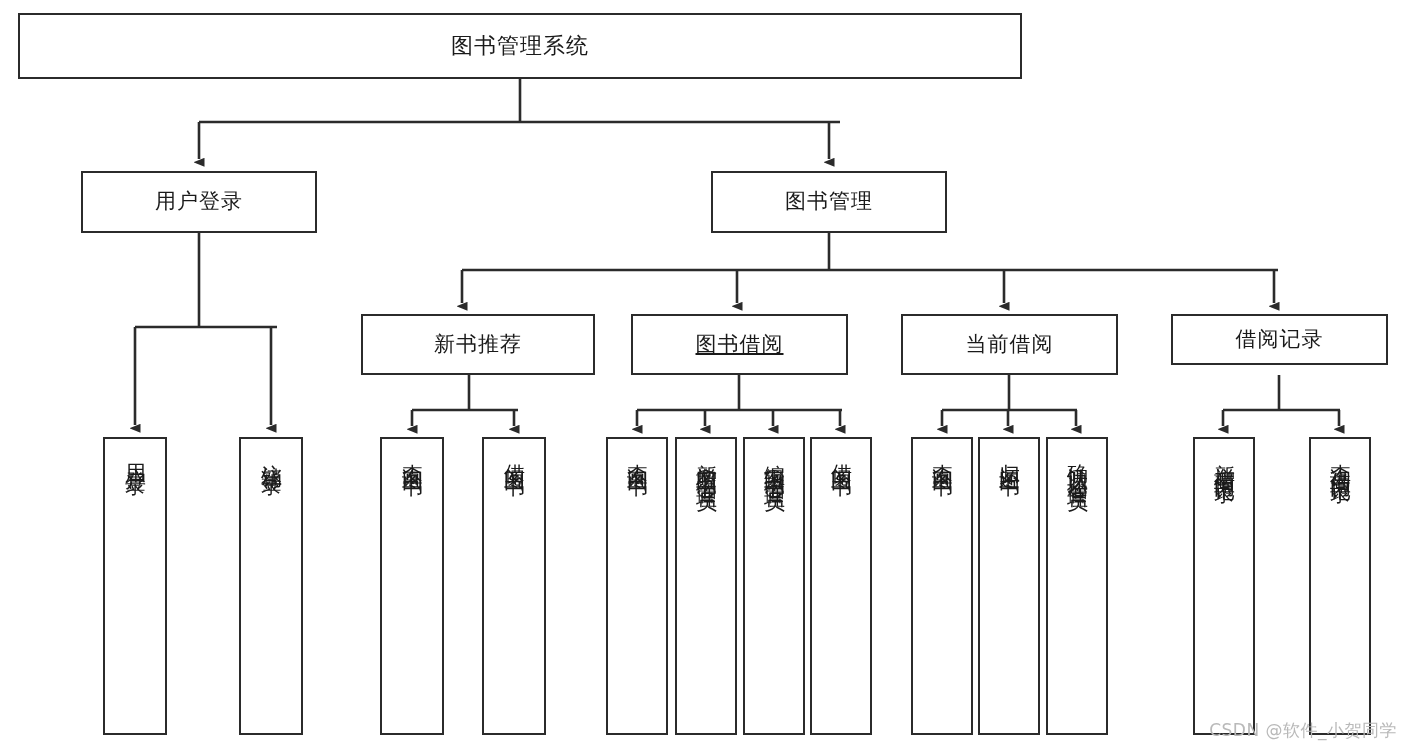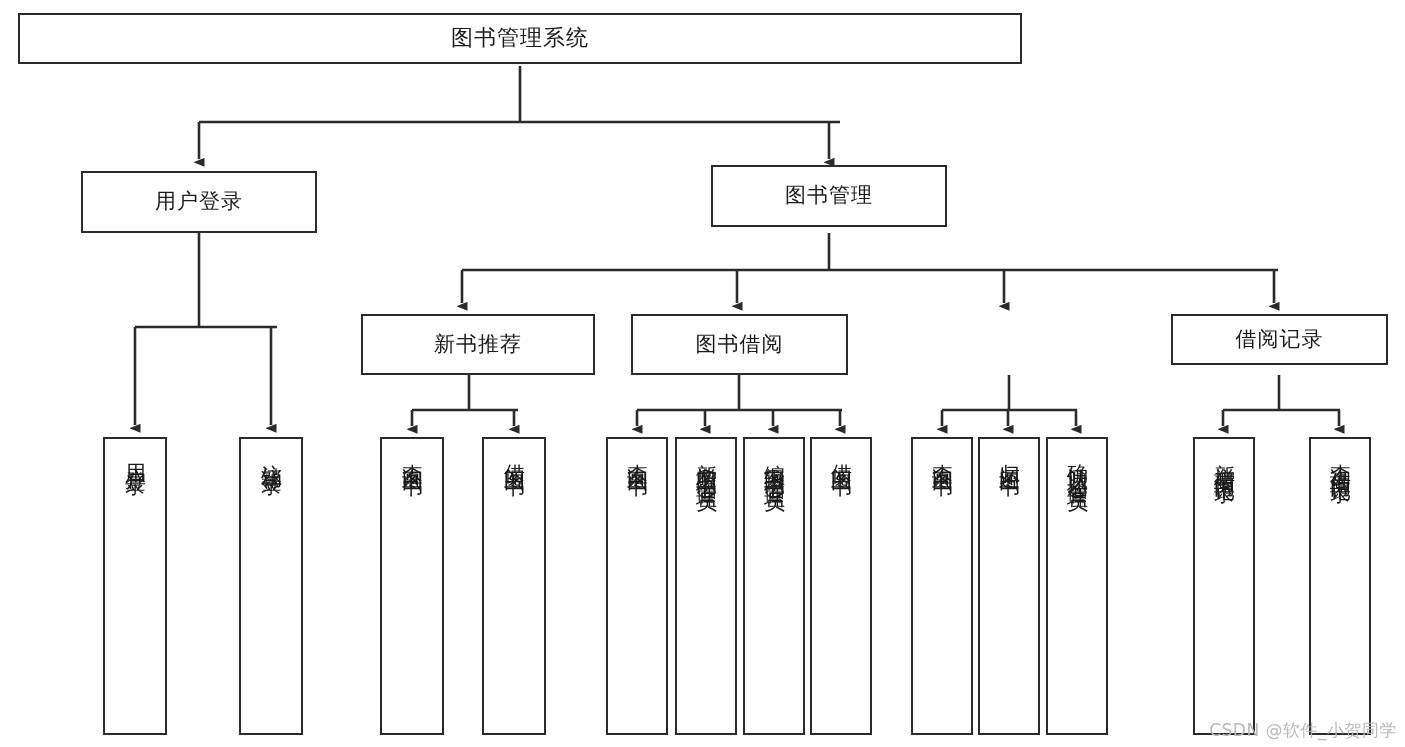--- a/index.html
+++ b/index.html
@@ -124,36 +124,39 @@
       <path d="M1008,410 L1008,426" marker-end="url(#arrow)"></path>
       <path d="M1076,410 L1076,426" marker-end="url(#arrow)"></path>
 
       <path d="M1279,375 L1279,410"></path>
       <path d="M1223,410 L1340,410"></path>
       <path d="M1223,410 L1223,426" marker-end="url(#arrow)"></path>
       <path d="M1339,410 L1339,426" marker-end="url(#arrow)"></path>
     </g>
   </svg>
 
-  <div class="node root horiz" style="left:18px; top:13px; width:1004px; height:51px;">
+  <div class="node root horiz" style="left:18px; top:13px; width:1004px; height:66px;">
     <span class="label">图书管理系统</span>
   </div>
 
   <div class="node horiz" style="left:81px; top:171px; width:236px; height:62px;">
     <span class="label">用户登录</span>
   </div>
-  <div class="node horiz" style="left:711px; top:165px; width:236px; height:62px;">
+  <div class="node horiz" style="left:711px; top:171px; width:236px; height:62px;">
     <span class="label">图书管理</span>
   </div>
 
   <div class="node horiz" style="left:361px; top:314px; width:234px; height:61px;">
     <span class="label">新书推荐</span>
   </div>
-  <div class="node horiz" style="left:631px; top:314px; width:217px; height:61px;">
+  <div class="node horiz" style="left:631px; top:314px; width:217px; height:61px;text-decoration:underline;">
     <span class="label">图书借阅</span>
+  </div>
+  <div class="node horiz" style="left:901px; top:314px; width:217px; height:61px;">
+    <span class="label">当前借阅</span>
   </div>
   <div class="node horiz" style="left:1171px; top:314px; width:217px; height:51px;">
     <span class="label">借阅记录</span>
   </div>
 
   <div class="node leaf" style="left:103px; top:437px; width:64px; height:298px;">
     <span class="label">用户登录</span>
   </div>
   <div class="node leaf" style="left:239px; top:437px; width:64px; height:298px;">
     <span class="label">注销登录</span>

